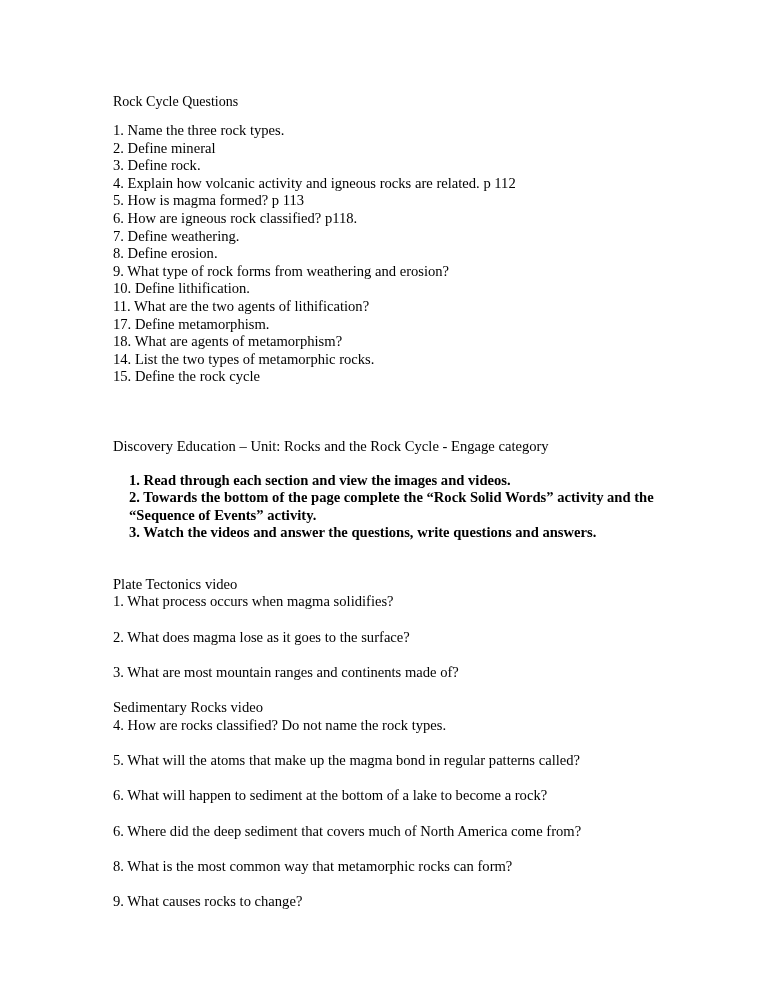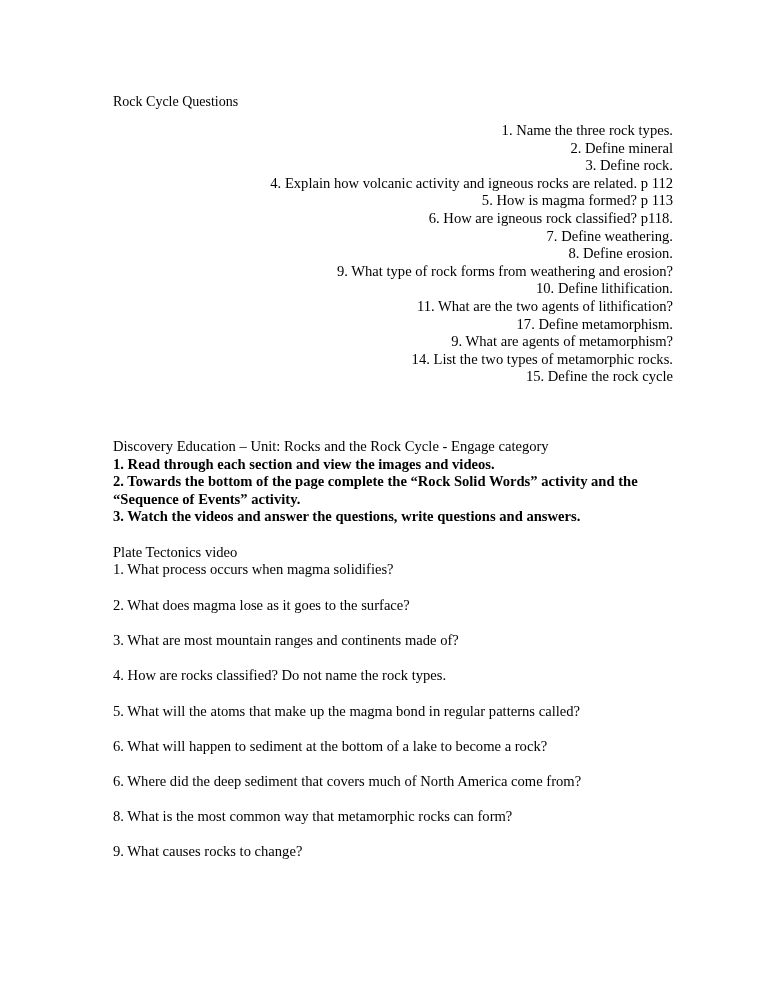--- a/index.html
+++ b/index.html
@@ -32,27 +32,26 @@
     }
     .qlist {
       margin: 0;
       padding: 0;
       list-style: none;
     }
     .qlist li {
       margin: 0;
       padding: 0;
       white-space: nowrap;
-      text-align: right;
     }
     .section-gap-large {
       height: 52px;
     }
     .instr {
-      margin: 0;
+      margin: 16px;
       padding: 0;
       list-style: none;
       font-weight: bold;
     }
     .instr li { margin: 0; padding: 0; }
     .gap-small { height: 18px; }
     .video-q {
       margin: 0;
       padding: 0;
       list-style: none;
@@ -82,21 +81,21 @@
     <li>3. Define rock.</li>
     <li>4. Explain how volcanic activity and igneous rocks are related. p 112</li>
     <li>5. How is magma formed? p 113</li>
     <li>6. How are igneous rock classified? p118.</li>
     <li>7. Define weathering.</li>
     <li>8. Define erosion.</li>
     <li>9. What type of rock forms from weathering and erosion?</li>
     <li>10. Define lithification.</li>
     <li>11. What are the two agents of lithification?</li>
     <li>17. Define metamorphism.</li>
-    <li>9. What are agents of metamorphism?</li>
+    <li>18. What are agents of metamorphism?</li>
     <li>14. List the two types of metamorphic rocks.</li>
     <li>15. Define the rock cycle</li>
   </ul>
 
   <div class="section-gap-large"></div>
 
   <div class="subhead">Discovery Education – Unit: Rocks and the Rock Cycle - Engage category</div>
   <ul class="instr">
     <li>1. Read through each section and view the images and videos.</li>
     <li>2. Towards the bottom of the page complete the “Rock Solid Words” activity and the “Sequence of Events” activity.</li>
@@ -107,20 +106,21 @@
 
   <div class="subhead">Plate Tectonics video</div>
   <ul class="video-q">
     <li>1. What process occurs when magma solidifies?</li>
     <li>2. What does magma lose as it goes to the surface?</li>
     <li>3. What are most mountain ranges and continents made of?</li>
   </ul>
 
   <div class="gap-small"></div>
 
+  <div class="subhead">Sedimentary Rocks video</div>
   <ul class="video-q">
     <li>4. How are rocks classified? Do not name the rock types.</li>
     <li>5. What will the atoms that make up the magma bond in regular patterns called?</li>
     <li>6. What will happen to sediment at the bottom of a lake to become a rock?</li>
     <li>6. Where did the deep sediment that covers much of North America come from?</li>
     <li>8. What is the most common way that metamorphic rocks can form?</li>
     <li>9. What causes rocks to change?</li>
   </ul>
 
 </div>

